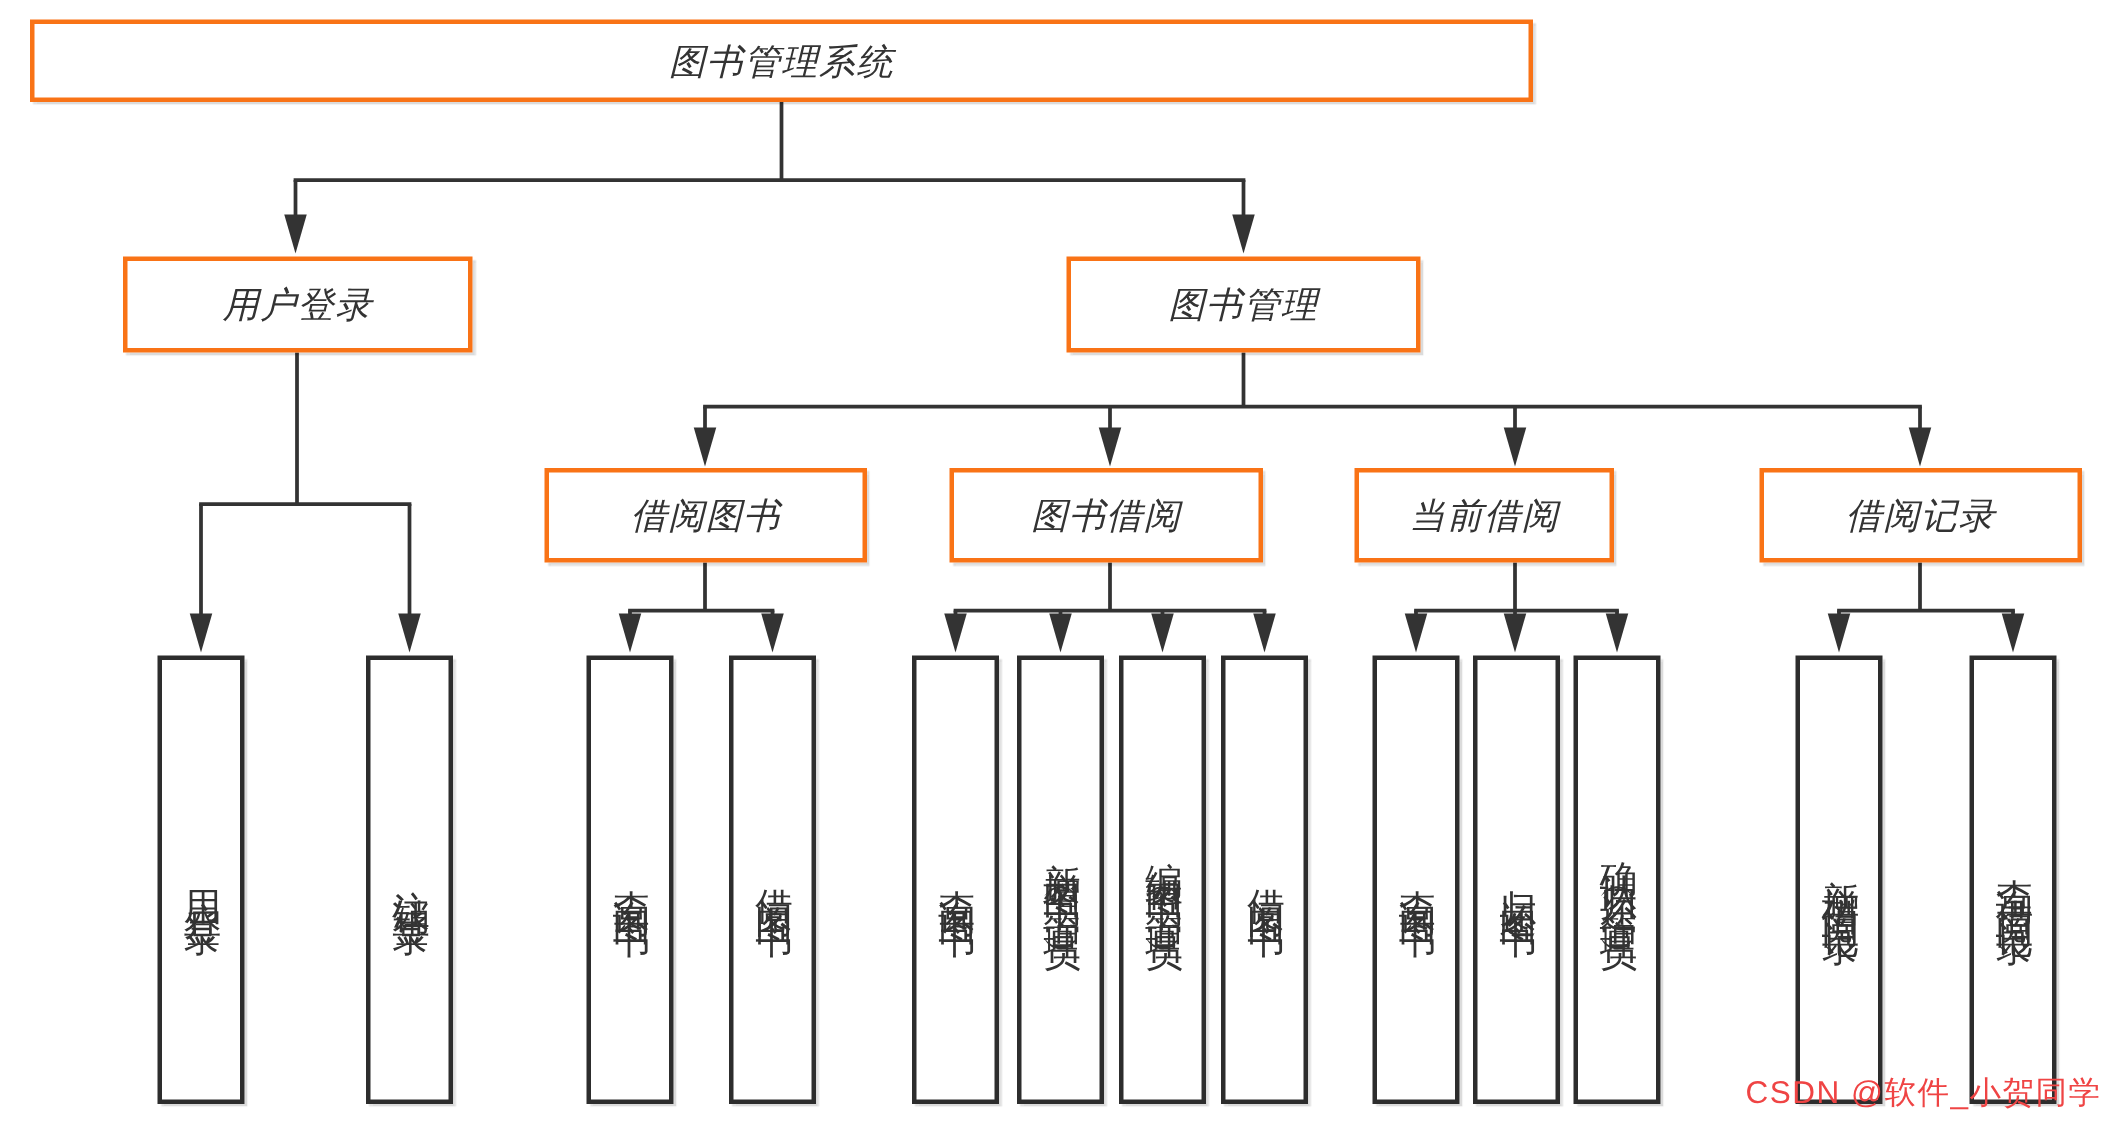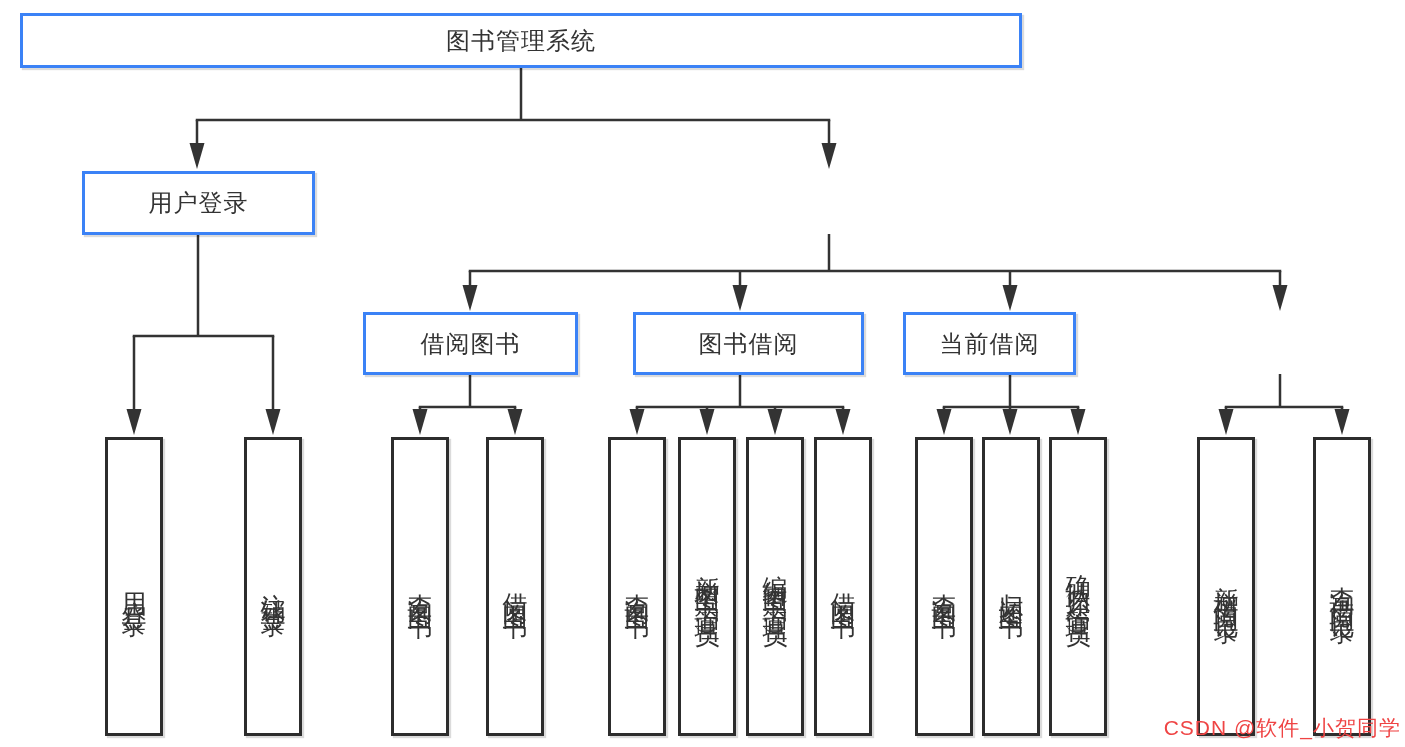--- a/index.html
+++ b/index.html
@@ -19,29 +19,30 @@
     position: absolute;
     left: 0; top: 0;
     width: 1405px;
     height: 747px;
     pointer-events: none;
   }
   .hnode {
     position: absolute;
     box-sizing: border-box;
     background: #ffffff;
-    border: 3px solid #3b82f6;
+    border: 3px solid #f97316;
     box-shadow: 2px 2px 1px rgba(0,0,0,0.14);
     display: flex;
     align-items: center;
     justify-content: center;
     font-size: 24px;
     color: #333333;
     letter-spacing: 1px;
     white-space: nowrap;
+    font-style: italic;
   }
   .leaf {
     position: absolute;
     box-sizing: border-box;
     background: #ffffff;
     border: 3px solid #2d2d2d;
     box-shadow: 2px 2px 1px rgba(0,0,0,0.14);
     display: flex;
     align-items: center;
     justify-content: center;
@@ -148,30 +149,36 @@
     </g>
   </svg>
 
   <div class="hnode" style="left:20px; top:13px; width:1002px; height:55px;">
     <span>图书管理系统</span>
   </div>
 
   <div class="hnode" style="left:82px; top:171px; width:233px; height:64px;">
     <span>用户登录</span>
   </div>
+  <div class="hnode" style="left:711px; top:171px; width:236px; height:64px;">
+    <span>图书管理</span>
+  </div>
 
   <div class="hnode" style="left:363px; top:312px; width:215px; height:63px;">
     <span>借阅图书</span>
   </div>
-  <div class="hnode" style="left:633px; top:312px; width:231px; height:63px;">
+  <div class="hnode" style="left:633px; top:312px; width:209px; height:63px;">
     <span>图书借阅</span>
   </div>
   <div class="hnode" style="left:903px; top:312px; width:173px; height:63px;">
     <span>当前借阅</span>
   </div>
+  <div class="hnode" style="left:1173px; top:312px; width:215px; height:63px;">
+    <span>借阅记录</span>
+  </div>
 
   <div class="leaf" style="left:105px; top:437px; width:58px; height:299px;">
     <span>用户登录</span>
   </div>
   <div class="leaf" style="left:244px; top:437px; width:58px; height:299px;">
     <span>注销登录</span>
   </div>
 
   <div class="leaf" style="left:391px; top:437px; width:58px; height:299px;">
     <span>查询图书</span>

